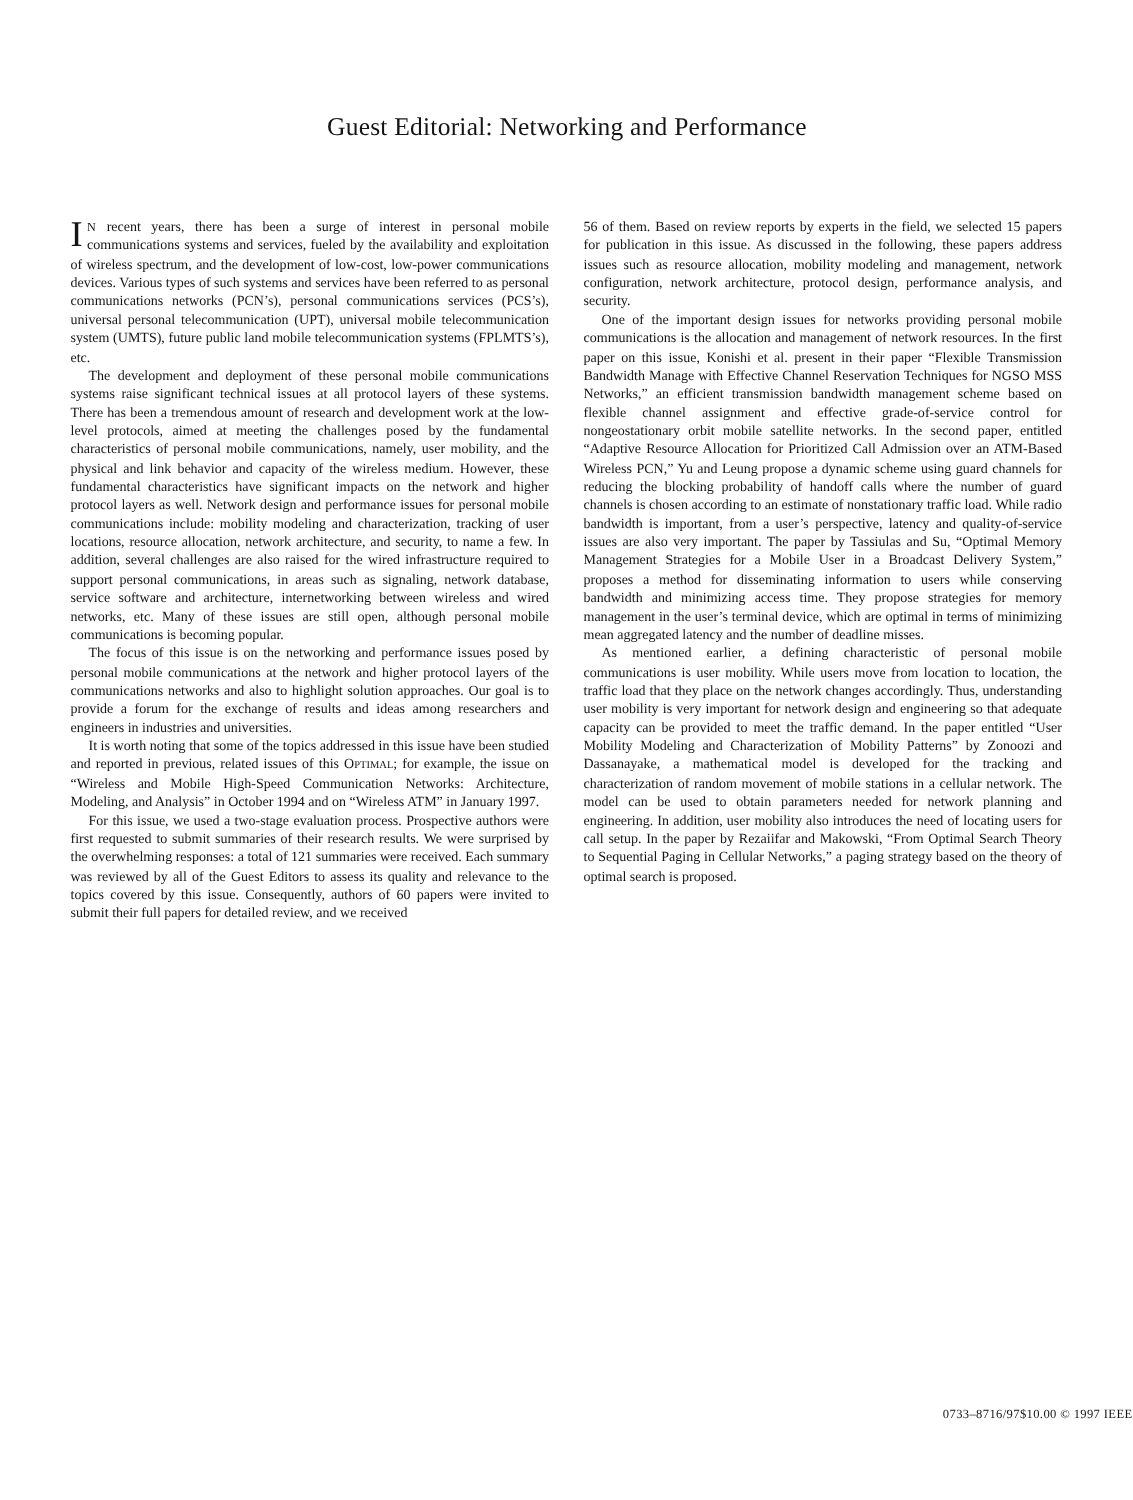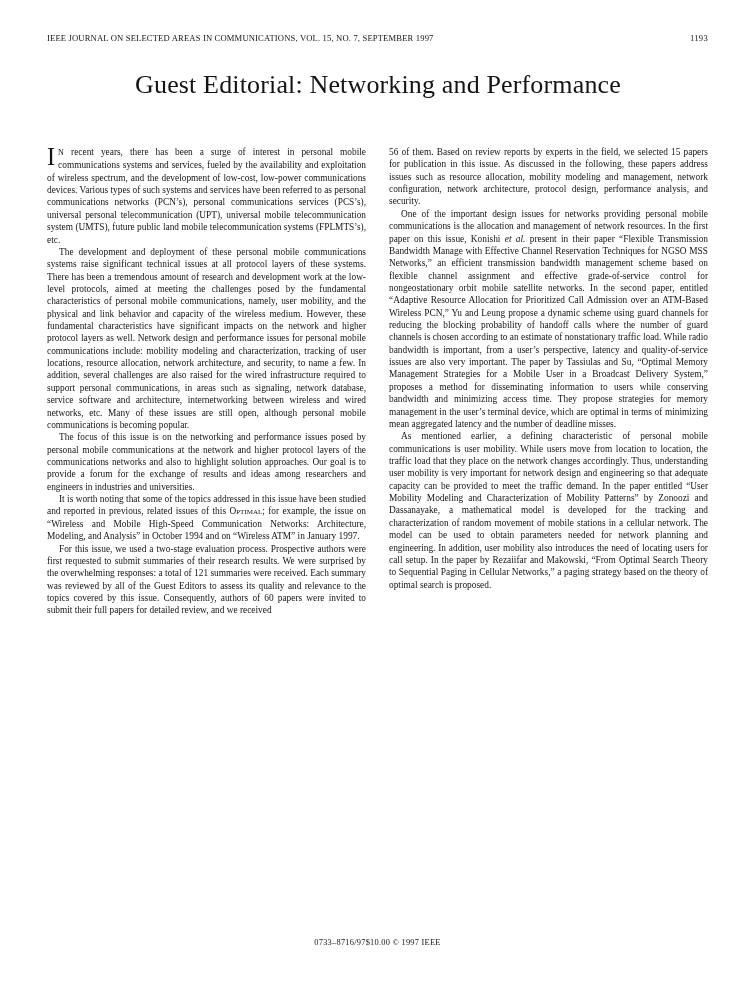--- a/index.html
+++ b/index.html
@@ -49,21 +49,21 @@
 
   
   .title-block {
     position: absolute;
     left: 68px;
     top: 68px;
     width: 620px;
     text-align: center;
   }
   .title-line {
-    font-size: 26px;
+    font-size: 17px;
     line-height: 33px;
     font-weight: normal;
     letter-spacing: 0.15px;
     white-space: nowrap;
   }
 
   
   .columns {
     position: absolute;
     left: 47px;
@@ -101,55 +101,51 @@
     margin-right: 1px;
     font-family: "Liberation Serif", "DejaVu Serif", serif;
   }
   .sc {
     font-variant: small-caps;
   }
   .smallcaps-word {
     font-size: 8.1px;
     letter-spacing: 0.2px;
   }
-  em, .ital { font-style: italic; }
+  em, .ital { }
 
   
   .footnote {
     position: absolute;
     left: 47px;
     top: 905px;
     width: 319px;
     font-size: 7.9px;
     line-height: 10.5px;
   }
   .footnote-text {
     text-indent: 10px;
   }
 
   
   .copyright {
     position: absolute;
     left: 0;
     top: 938px;
     width: 755px;
-    text-align: center;
+    text-align: right;
     font-size: 8.4px;
     letter-spacing: 0.25px;
   }
 </style>
 </head>
 <body>
 
 <div class="page">
 
-  <div class="runhead">
-    <span class="runhead-title">IEEE JOURNAL ON SELECTED AREAS IN COMMUNICATIONS, VOL. 15, NO. 7, SEPTEMBER 1997</span>
-    <span class="runhead-folio">1193</span>
-  </div>
 
   <div class="title-block">
     <div class="title-line">Guest Editorial: Networking and Performance</div>
   </div>
 
   <div class="columns">
 
     <div class="col">
       <p class="dropcap-para"><span class="dropcap">I</span><span class="smallcaps-word">N</span><span> recent years, there has been a surge of interest in personal mobile communications systems and services, fueled by the availability and exploitation of wireless spectrum, and the development of low-cost, low-power communications devices. Various types of such systems and services have been referred to as personal communications networks (PCN’s), personal communications services (PCS’s), universal personal telecommunication (UPT), universal mobile telecommunication system (UMTS), future public land mobile telecommunication systems (FPLMTS’s), etc.</span></p>
       <p>The development and deployment of these personal mobile communications systems raise significant technical issues at all protocol layers of these systems. There has been a tremendous amount of research and development work at the low-level protocols, aimed at meeting the challenges posed by the fundamental characteristics of personal mobile communications, namely, user mobility, and the physical and link behavior and capacity of the wireless medium. However, these fundamental characteristics have significant impacts on the network and higher protocol layers as well. Network design and performance issues for personal mobile communications include: mobility modeling and characterization, tracking of user locations, resource allocation, network architecture, and security, to name a few. In addition, several challenges are also raised for the wired infrastructure required to support personal communications, in areas such as signaling, network database, service software and architecture, internetworking between wireless and wired networks, etc. Many of these issues are still open, although personal mobile communications is becoming popular.</p>

